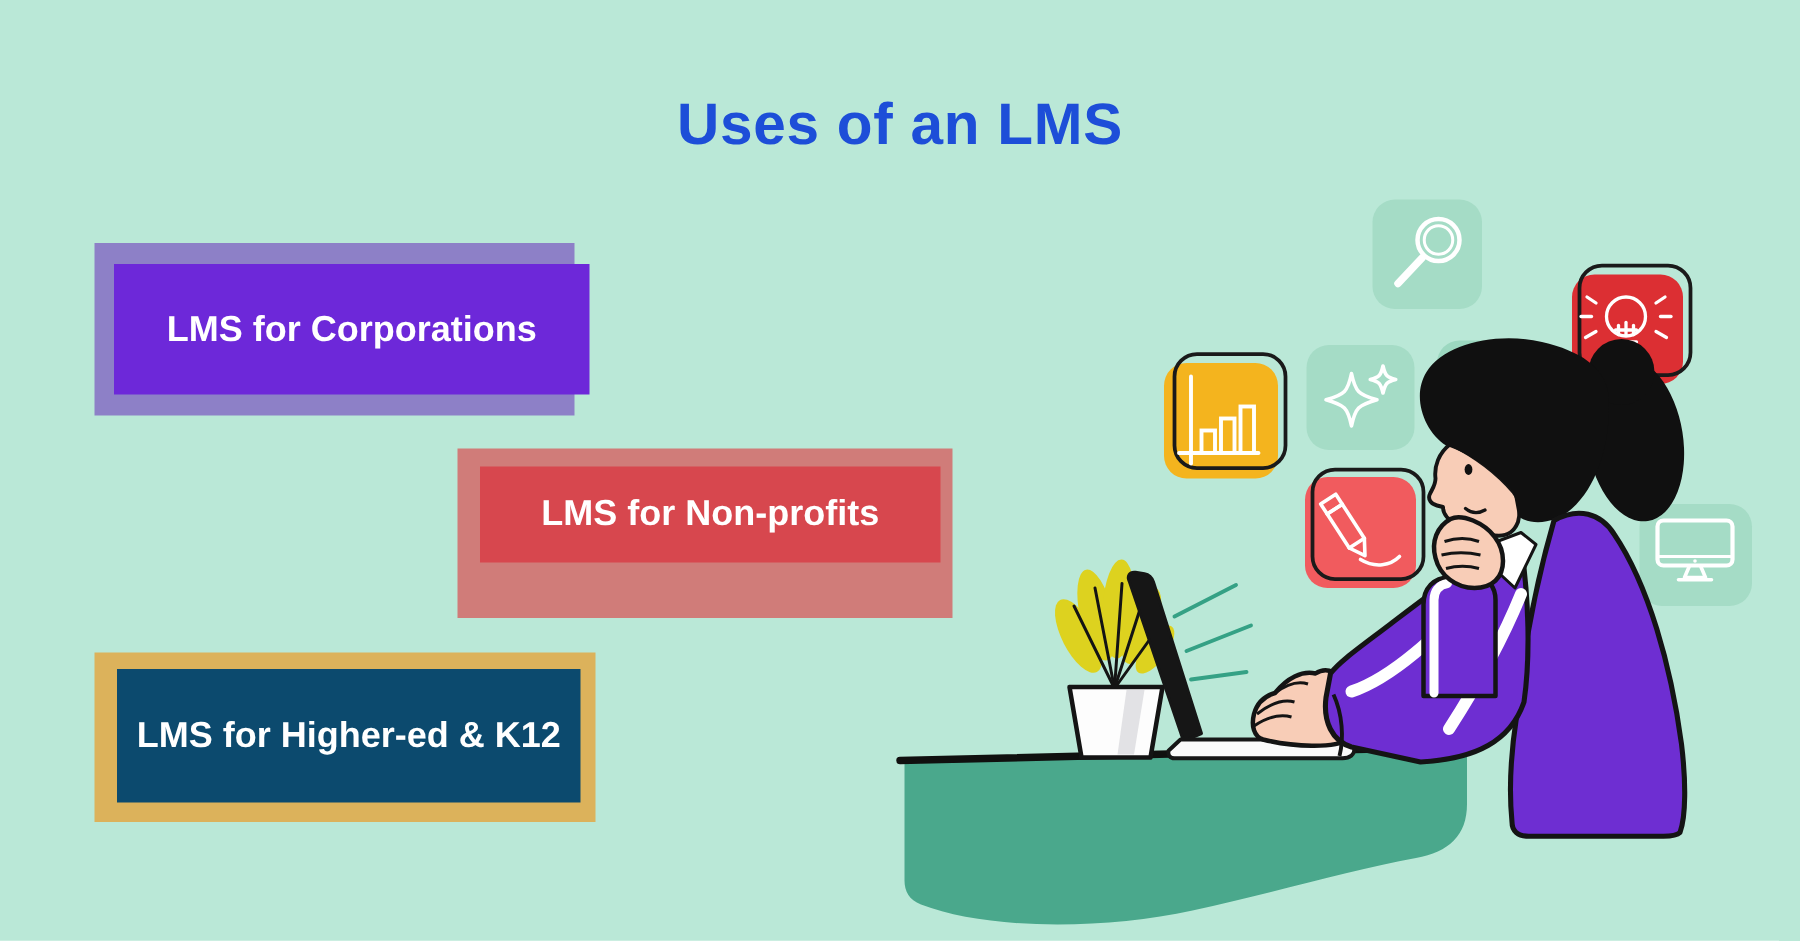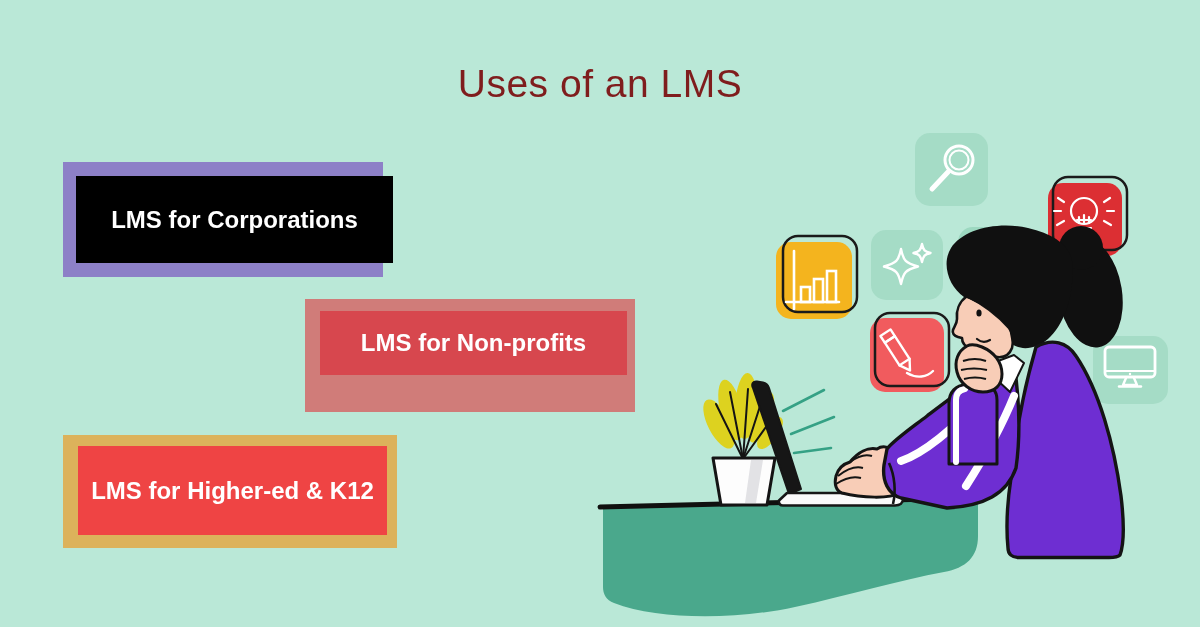--- a/index.html
+++ b/index.html
@@ -11,43 +11,43 @@
     background: #bae8d7;
     overflow: hidden;
   }
   .page-title {
     position: absolute;
     left: 0; top: 62px;
     width: 100%;
     margin: 0;
     text-align: center;
     font-size: 39px;
-    font-weight: normal;
+    font-weight: bold;
     letter-spacing: 0.5px;
-    color: #7f1d1d;
+    color: #1d4ed8;
   }
   .card-shadow, .card-front { position: absolute; }
   .card-front {
     display: flex;
     align-items: center;
     justify-content: center;
     color: #ffffff;
     font-size: 24px;
     font-weight: bold;
     white-space: nowrap;
   }
   
   .corp-shadow { left: 63px;  top: 162px; width: 320px; height: 115px; background: #8d80c7; }
-  .corp-front  { left: 76px;  top: 176px; width: 317px; height: 87px;  background: #000000; }
+  .corp-front  { left: 76px;  top: 176px; width: 317px; height: 87px;  background: #6d28d9; }
   
   .np-shadow   { left: 305px; top: 299px; width: 330px; height: 113px; background: #d07c79; }
   .np-front    { left: 320px; top: 311px; width: 307px; height: 64px;  background: #d7474e; }
   
   .he-shadow   { left: 63px;  top: 435px; width: 334px; height: 113px; background: #dcb25b; }
-  .he-front    { left: 78px;  top: 446px; width: 309px; height: 89px;  background: #ef4444; }
+  .he-front    { left: 78px;  top: 446px; width: 309px; height: 89px;  background: #0c4a6e; }
   .illustration-svg { position: absolute; left: 0; top: 0; }
 </style>
 </head>
 <body>
 
 <div class="canvas">
 
   <svg class="illustration-svg" width="1200" height="627" viewBox="0 0 1200 627">
 
     <g>

